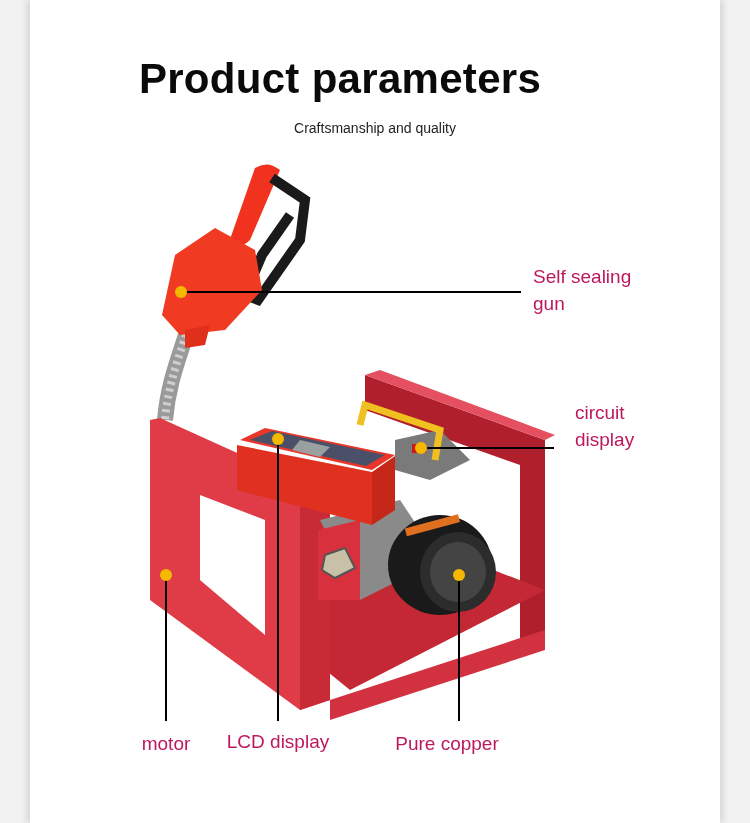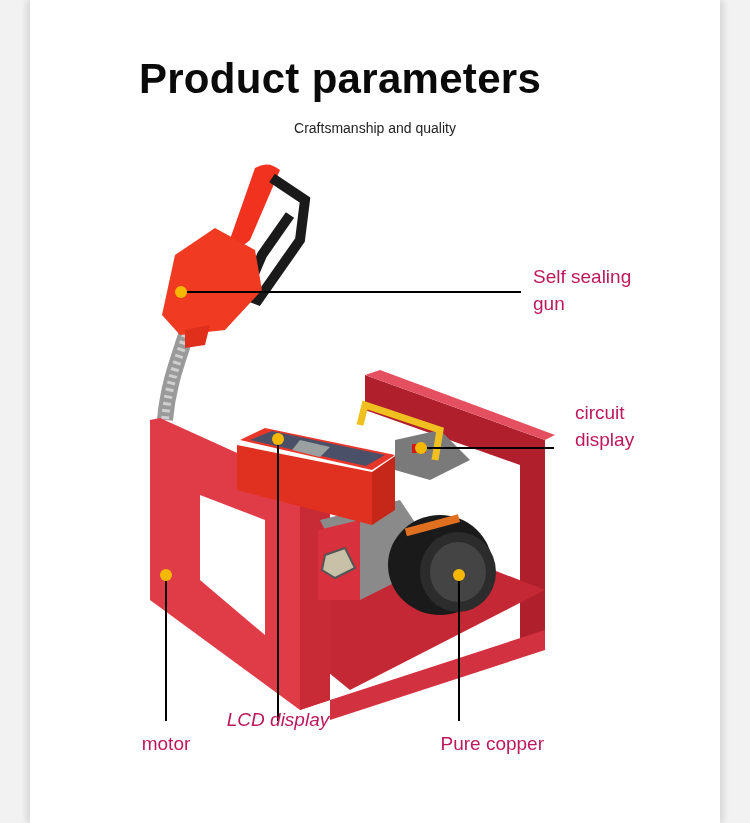--- a/index.html
+++ b/index.html
@@ -88,18 +88,18 @@
   <div>Self sealing</div>
   <div>gun</div>
 </div>
 <div class="label" style="left:563px; top:399px;margin-left:12px;">
   <div>circuit</div>
   <div>display</div>
 </div>
 <div class="label center" style="left:125px; width:82px; top:730px;">
   <div>motor</div>
 </div>
-<div class="label center" style="left:218px; width:120px; top:706px;font-style:italic;">
+<div class="label center" style="left:218px; width:120px; top:728px;">
   <div>LCD display</div>
 </div>
-<div class="label center" style="left:412px; width:132px; top:730px;text-align:right;">
+<div class="label center" style="left:381px; width:132px; top:730px;">
   <div>Pure copper</div>
 </div>
 
 </body></html>

